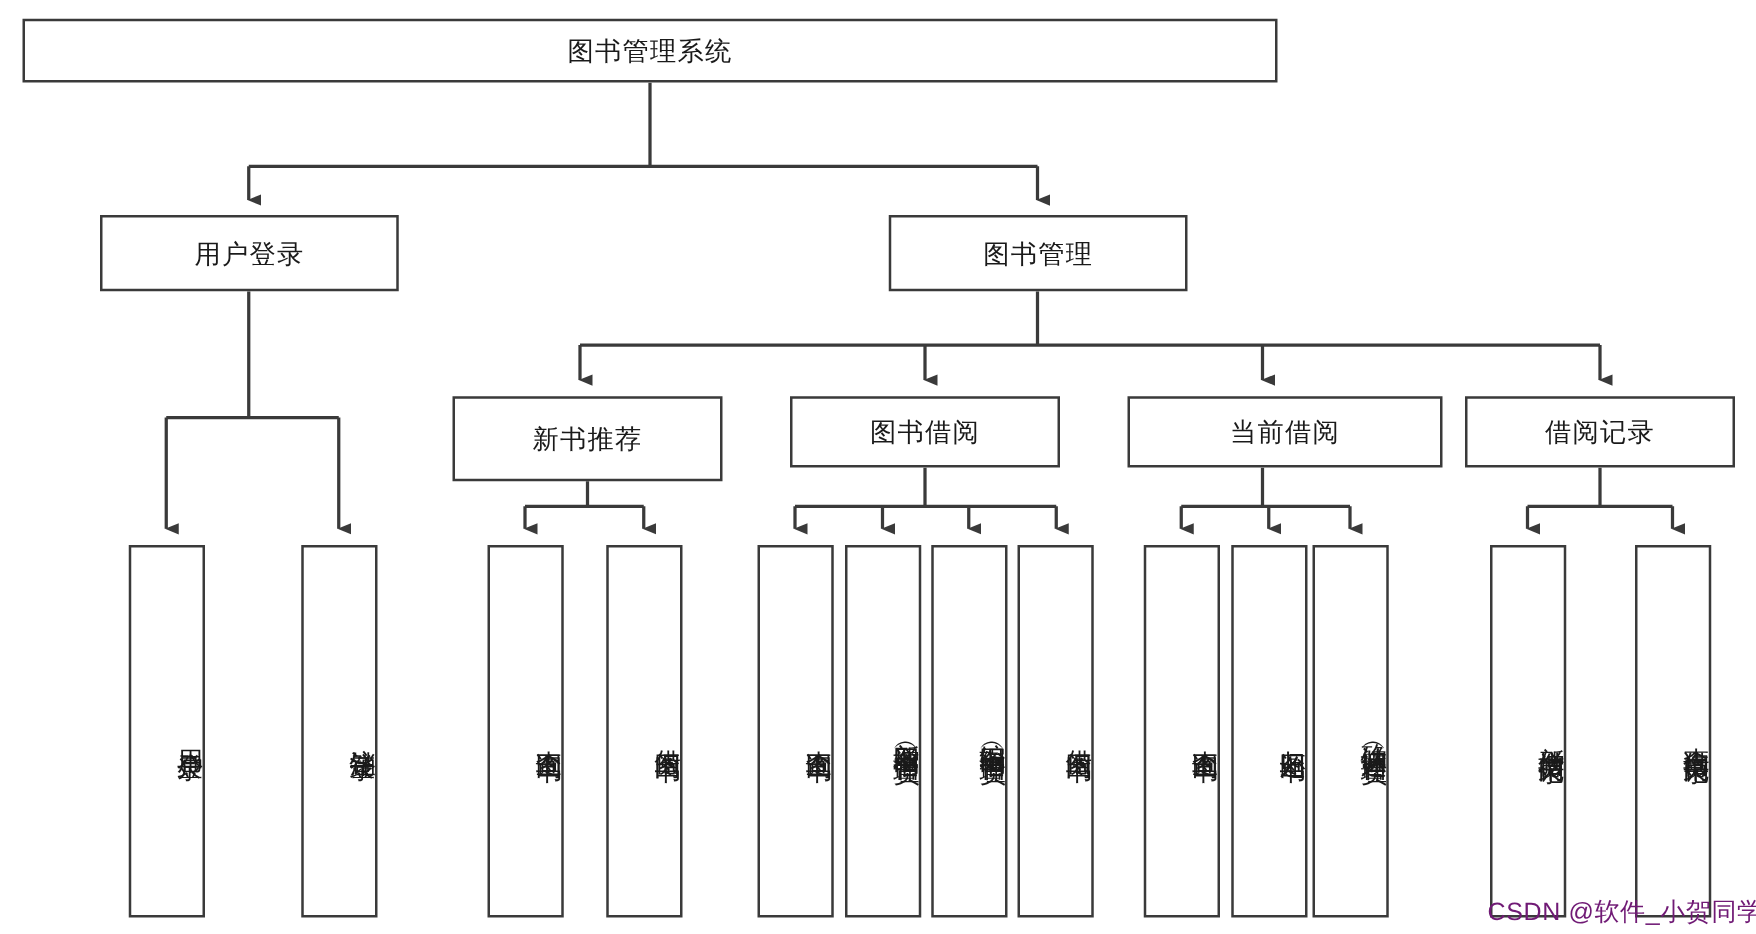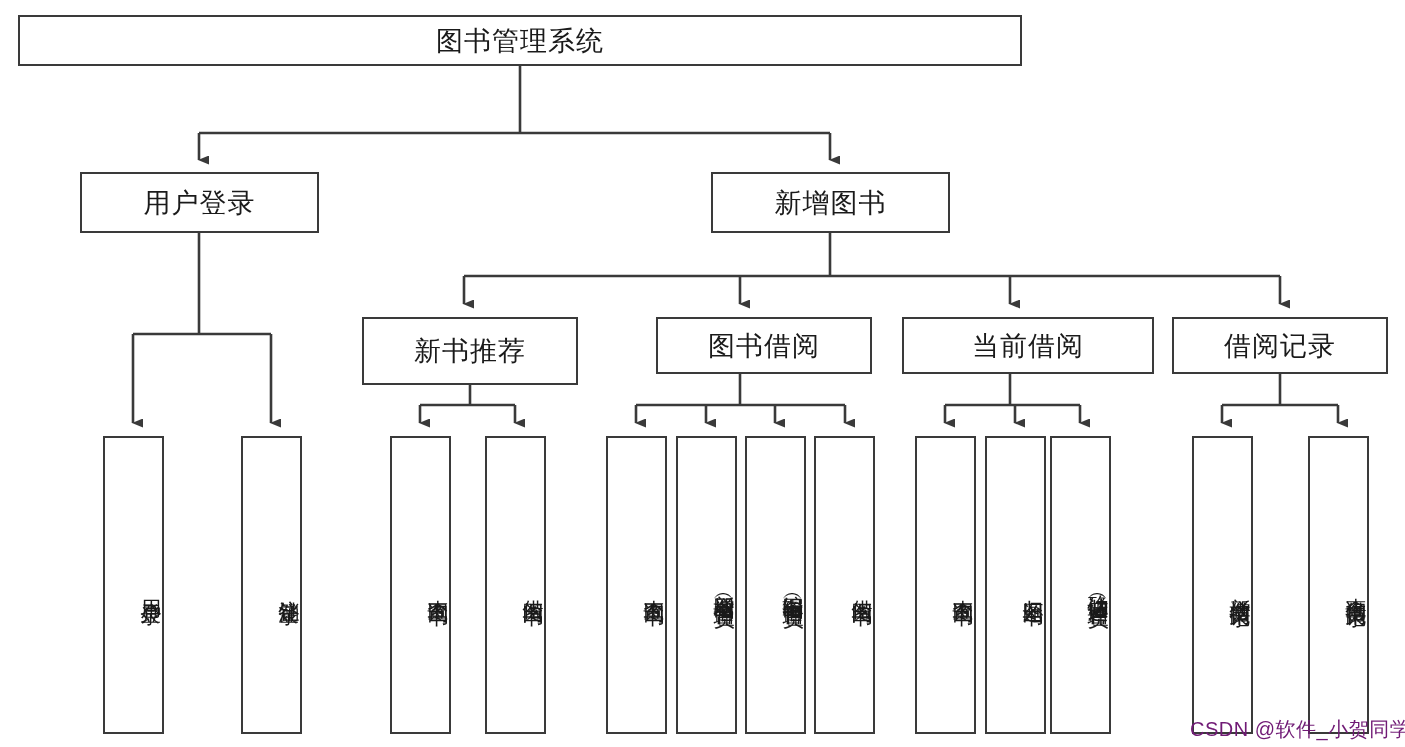--- a/index.html
+++ b/index.html
@@ -29,21 +29,21 @@
     position: absolute;
     box-sizing: border-box;
     border: 2px solid #3a3a3a;
     background: #ffffff;
     display: flex;
     align-items: center;
     justify-content: center;
     color: #1a1a1a;
   }
   .node.horiz {
-    font-size: 27px;
+    font-size: 21px;
     letter-spacing: 1px;
     justify-content: center;
   }
   .node.vert {
     writing-mode: vertical-rl;
     text-orientation: upright;
     font-size: 21px;
     letter-spacing: 2px;
     align-items: flex-start;
     justify-content: center;
@@ -120,27 +120,27 @@
   </svg>
 
   <div class="node horiz" style="left:18px; top:15px; width:1004px; height:51px;">
     <span>图书管理系统</span>
   </div>
 
   <div class="node horiz" style="left:80px; top:172px; width:239px; height:61px;">
     <span>用户登录</span>
   </div>
   <div class="node horiz" style="left:711px; top:172px; width:239px; height:61px;">
-    <span>新增图书</span>
+    <span>图书管理</span>
   </div>
 
   <div class="node horiz" style="left:362px; top:317px; width:216px; height:68px;">
     <span>新书推荐</span>
   </div>
-  <div class="node horiz" style="left:632px; top:317px; width:216px; height:57px;margin-left:24px;">
+  <div class="node horiz" style="left:632px; top:317px; width:216px; height:57px;">
     <span>图书借阅</span>
   </div>
   <div class="node horiz" style="left:902px; top:317px; width:252px; height:57px;">
     <span>当前借阅</span>
   </div>
   <div class="node horiz" style="left:1172px; top:317px; width:216px; height:57px;">
     <span>借阅记录</span>
   </div>
 
   <div class="node vert" style="left:103px; top:436px; width:61px; height:298px;">

